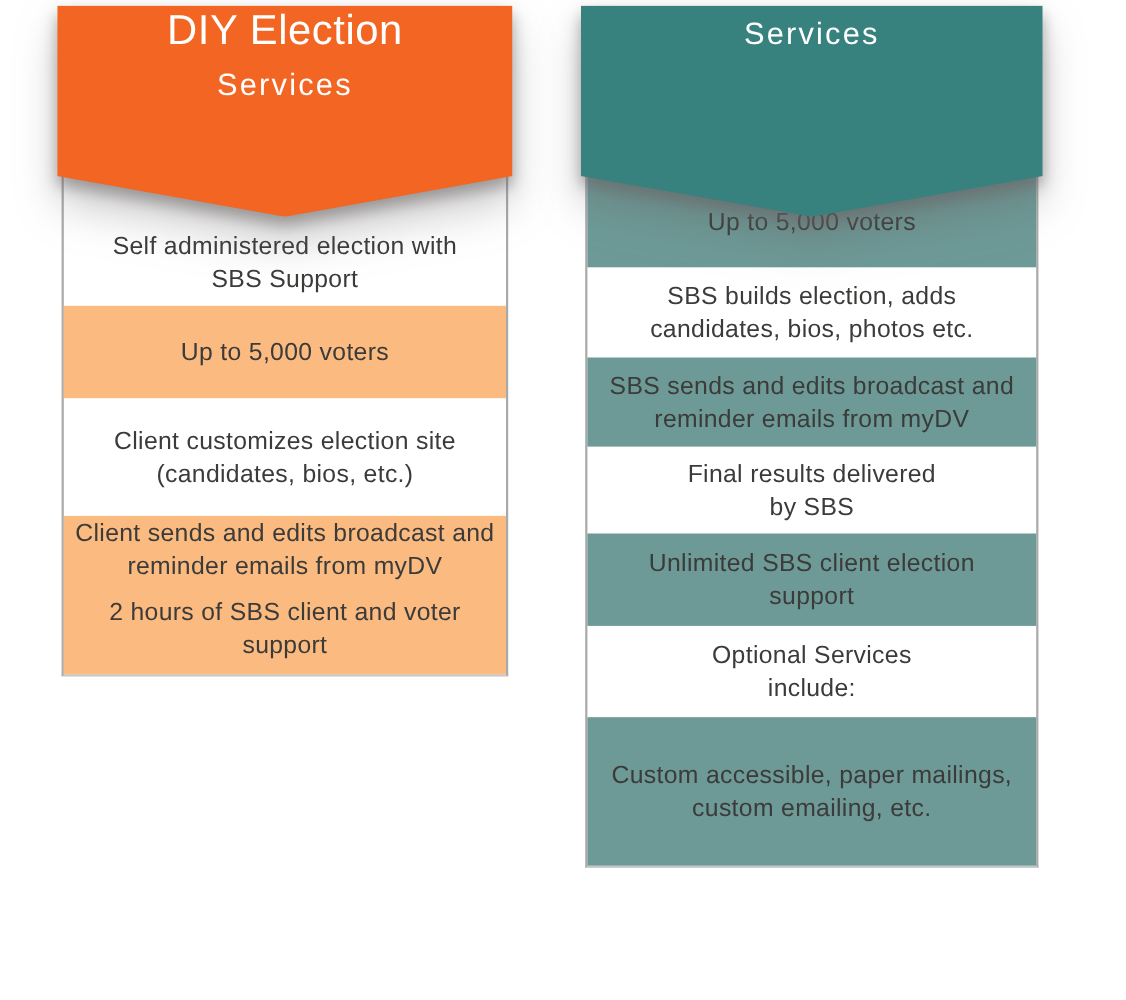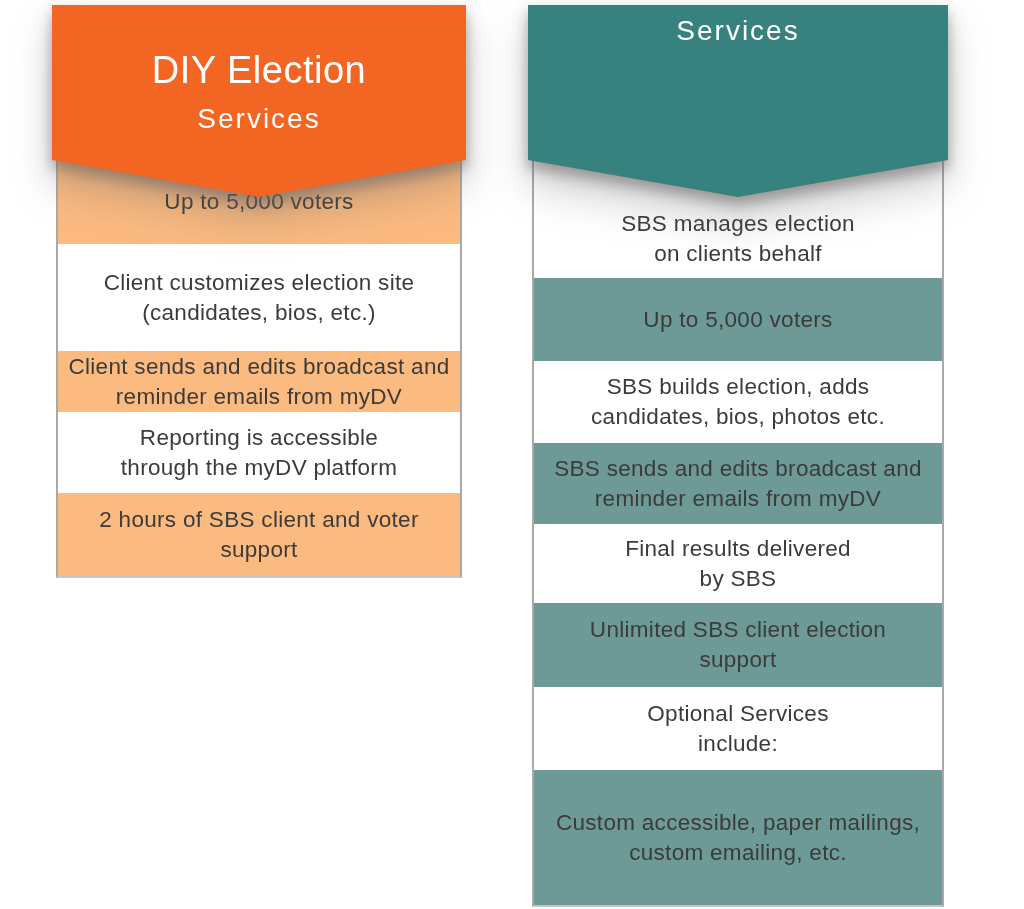--- a/index.html
+++ b/index.html
@@ -28,21 +28,20 @@
   .banner {
     height: 192px;
     background: var(--header);
     clip-path: polygon(0 0, 100% 0, 100% 80.7%, 50% 100%, 0 80.7%);
     display: flex;
     flex-direction: column;
     align-items: center;
     color: var(--header-text);
   }
   .banner-title {
-    margin-top: 42px;
     font-size: 38px;
     font-weight: 400;
     letter-spacing: 0.5px;
     line-height: 46px;
   }
   .banner-subtitle {
     margin-top: 10px;
     font-size: 28px;
     font-weight: 400;
     letter-spacing: 2px;
@@ -85,41 +84,39 @@
 <div class="canvas">
 
   <div class="column diy" style="--header: #F26522; --accent: #FBBA80; --header-text: #FFFFFF; --body-text: #3B3B3A;">
     <div class="banner-wrap">
       <div class="banner">
         <div class="banner-title">DIY Election</div>
         <div class="banner-subtitle">Services</div>
       </div>
     </div>
     <div class="col-body">
+      <div class="row first" style="height:118px">Self administered election with
+SBS Support</div>
       <div class="row accent" style="height:84px">Up to 5,000 voters</div>
       <div class="row" style="height:107px">Client customizes election site
 (candidates, bios, etc.)</div>
       <div class="row accent" style="height:61px">Client sends and edits broadcast and
 reminder emails from myDV</div>
-      <div class="row" style="height:81px">Reporting is accessible
-through the myDV platform</div>
       <div class="row accent" style="height:83px">2 hours of SBS client and voter
 support</div>
     </div>
   </div>
 
   <div class="column managed" style="--header: #37827F; --accent: #6D9A97; --header-text: #FFFFFF; --body-text: #3B3B3A;">
     <div class="banner-wrap">
       <div class="banner">
         <div class="banner-subtitle">Services</div>
       </div>
     </div>
     <div class="col-body">
-      <div class="row first" style="height:118px">SBS manages election
-on clients behalf</div>
       <div class="row accent" style="height:83px">Up to 5,000 voters</div>
       <div class="row" style="height:82px">SBS builds election, adds
 candidates, bios, photos etc.</div>
       <div class="row accent" style="height:81px">SBS sends and edits broadcast and
 reminder emails from myDV</div>
       <div class="row" style="height:79px">Final results delivered
 by SBS</div>
       <div class="row accent" style="height:84px">Unlimited SBS client election
 support</div>
       <div class="row" style="height:83px">Optional Services

